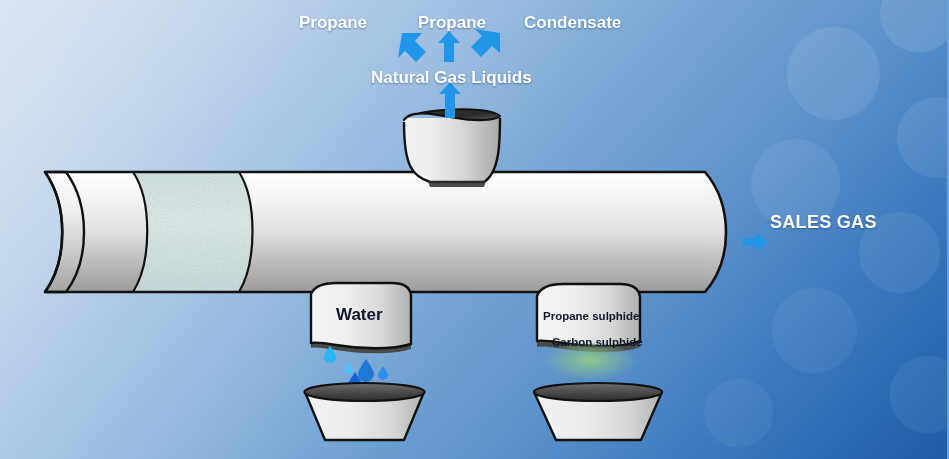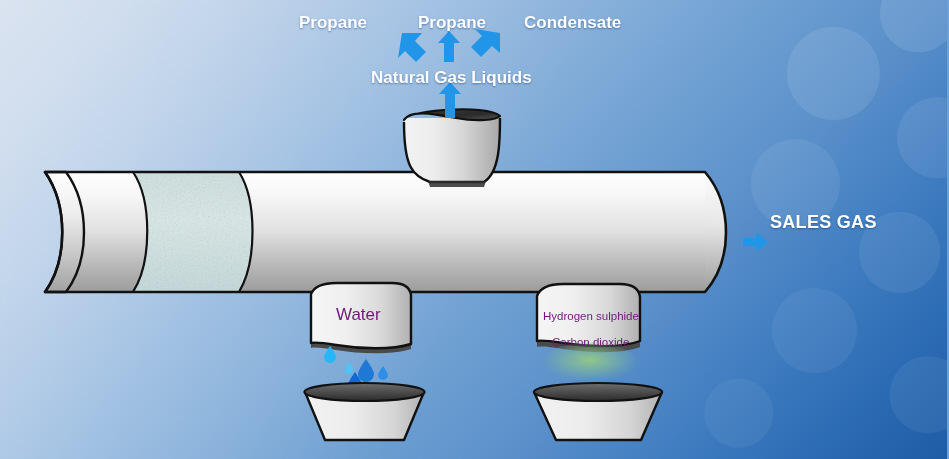--- a/index.html
+++ b/index.html
@@ -31,21 +31,21 @@
 
   
   .lbl{position:absolute;color:#fff;font-weight:bold;white-space:nowrap;
        text-shadow:0 1px 2px rgba(0,40,90,.45);}
   #lbl-propane{left:299px;top:13px;font-size:17px;}
   #lbl-butane{left:418px;top:13px;font-size:17px;}
   #lbl-condensate{left:524px;top:13px;font-size:17px;}
   #lbl-ngl{left:371px;top:68px;font-size:17px;}
   #lbl-salesgas{left:770px;top:212px;font-size:18px;letter-spacing:.3px;}
 
-  .vlbl{position:absolute;color:#701a75;font-weight:normal;white-space:nowrap;}
+  .vlbl{position:absolute;color:#0f172a;font-weight:bold;white-space:nowrap;}
   #lbl-water{font-size:17px;}
   #lbl-h2s{font-size:11.5px;}
   #lbl-co2{font-size:11.5px;}
 
   svg{position:absolute;left:0;top:0;}
 </style>
 </head>
 <body>
 
 <div id="stage">
@@ -192,16 +192,16 @@
     </g>
   </svg>
 
   <div class="lbl" id="lbl-propane">Propane</div>
   <div class="lbl" id="lbl-butane">Propane</div>
   <div class="lbl" id="lbl-condensate">Condensate</div>
   <div class="lbl" id="lbl-ngl">Natural Gas Liquids</div>
   <div class="lbl" id="lbl-salesgas">SALES GAS</div>
 
   <div class="vlbl" id="lbl-water" style="left:336px;top:305px;">Water</div>
-  <div class="vlbl" id="lbl-h2s" style="left:543px;top:310px;">Hydrogen sulphide</div>
-  <div class="vlbl" id="lbl-co2" style="left:552px;top:336px;">Carbon dioxide</div>
+  <div class="vlbl" id="lbl-h2s" style="left:543px;top:310px;">Propane sulphide</div>
+  <div class="vlbl" id="lbl-co2" style="left:552px;top:336px;">Carbon sulphide</div>
 
 </div>
 
 </body></html>

